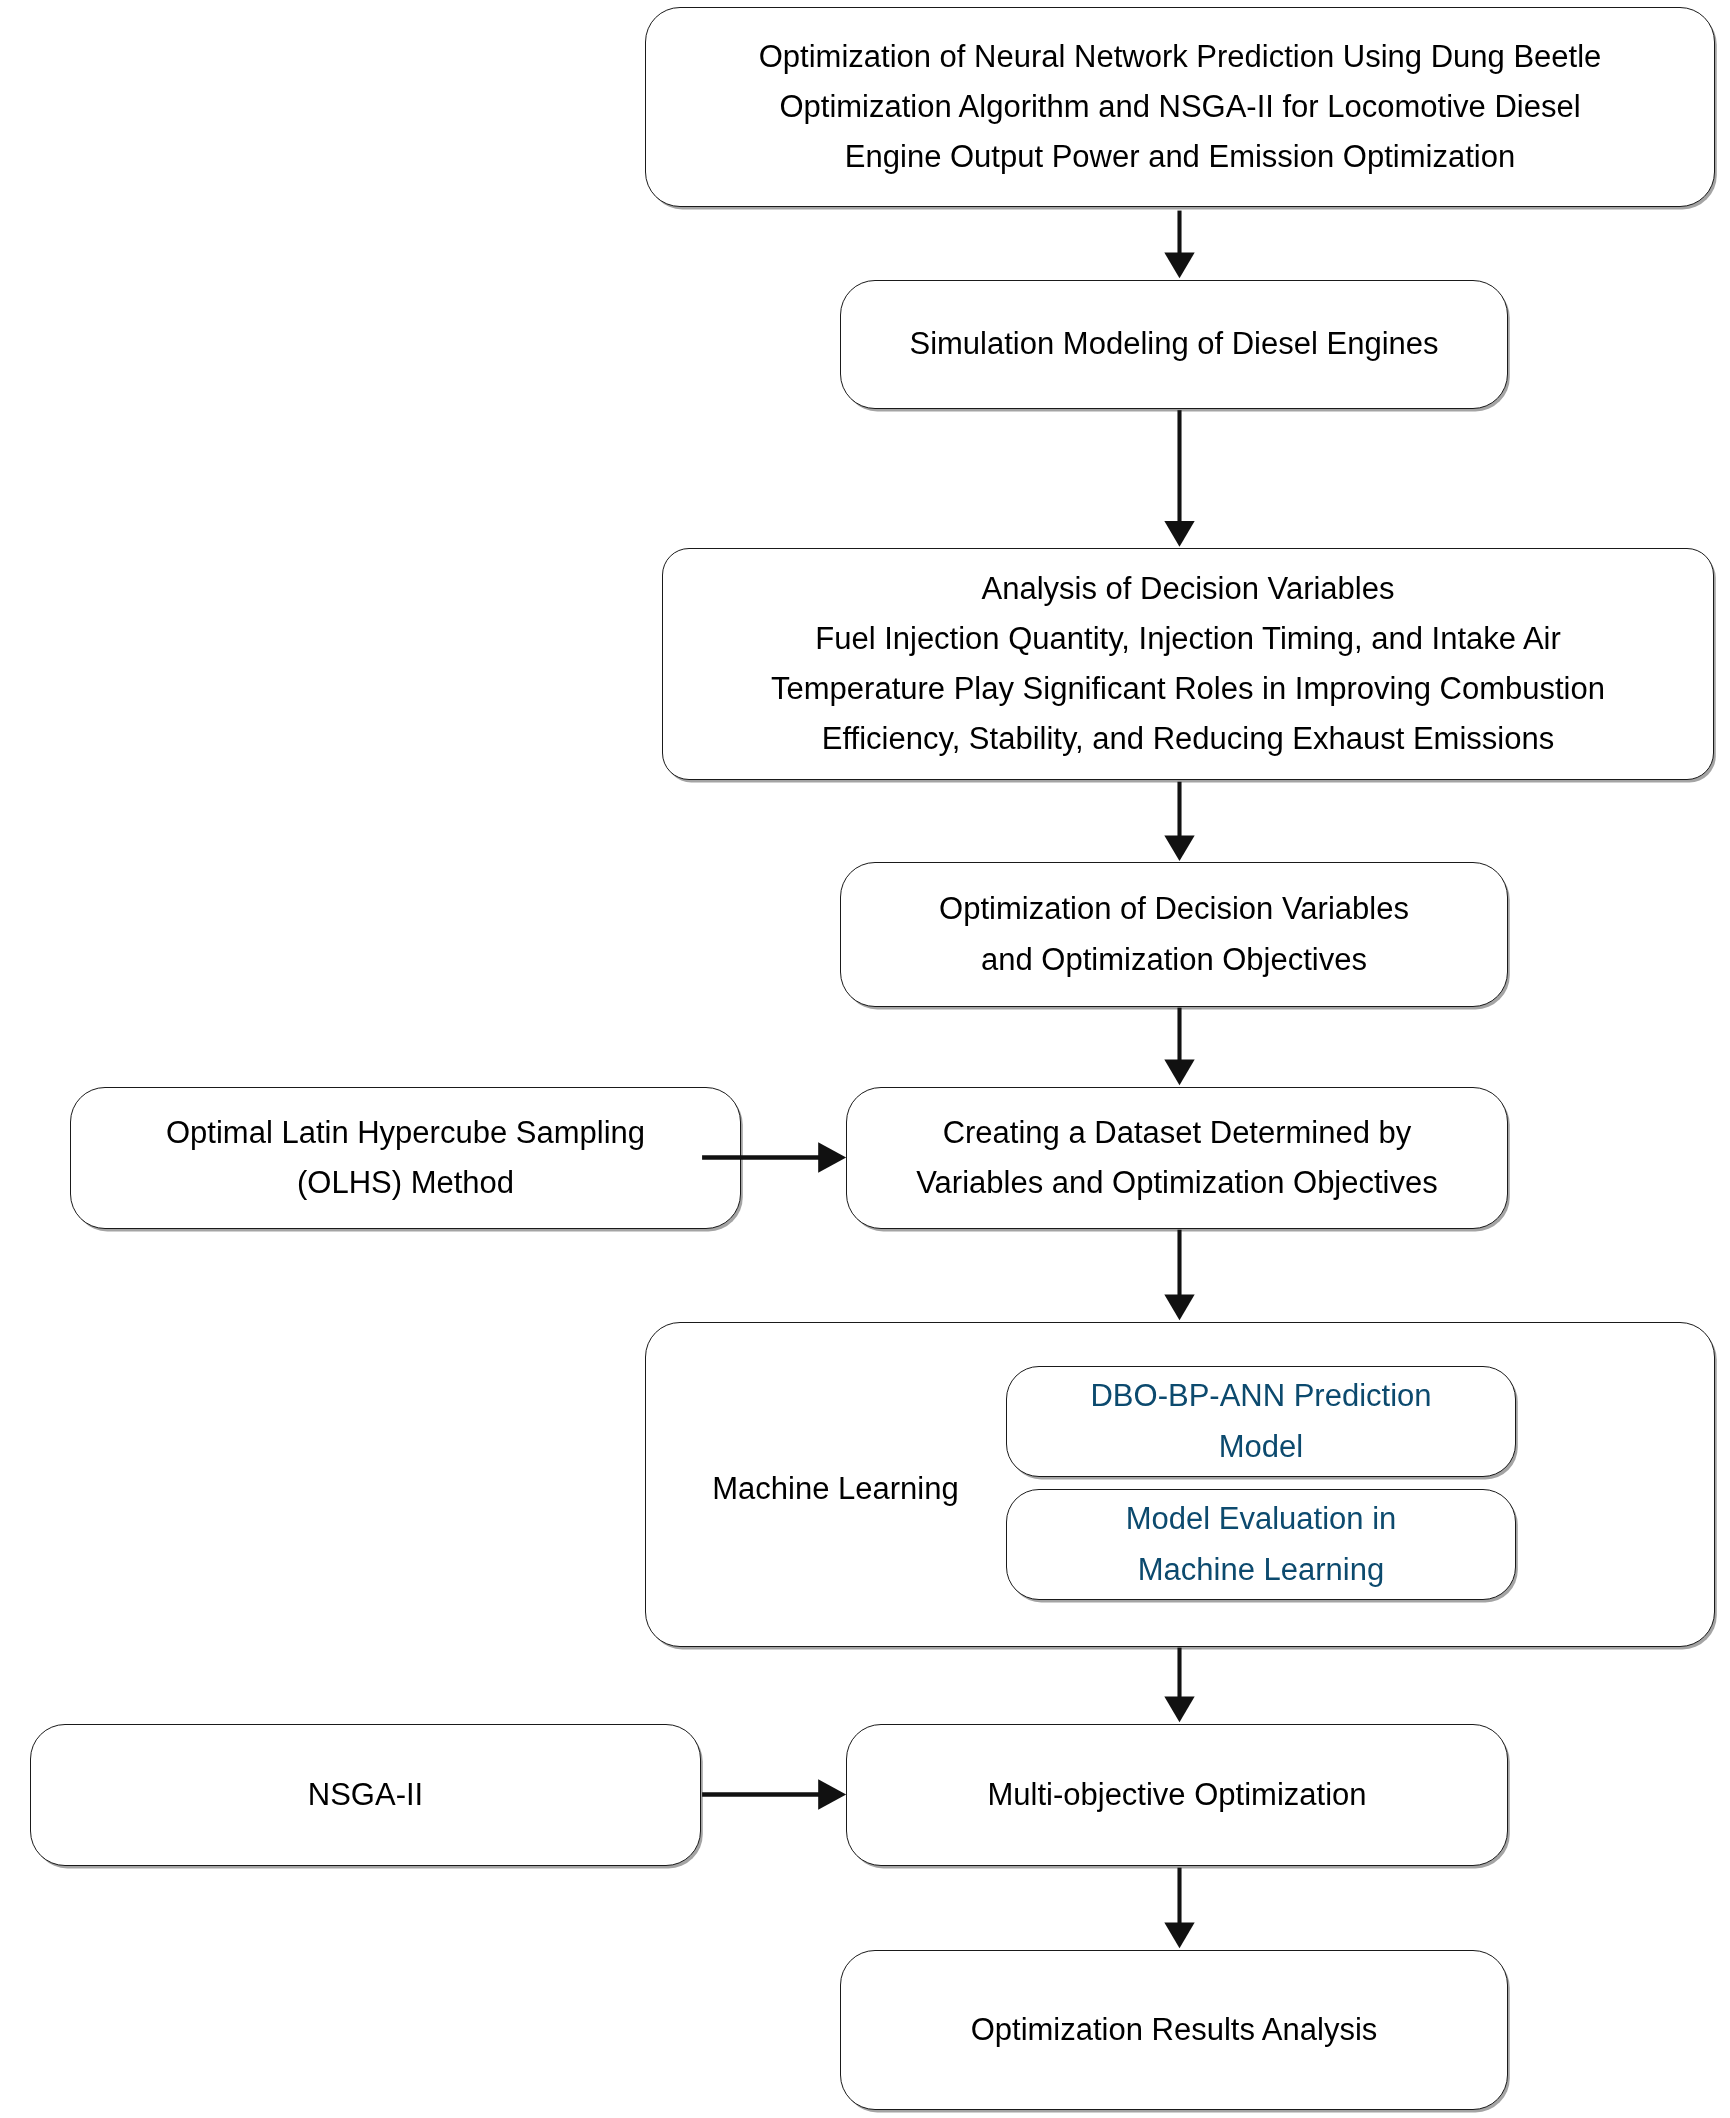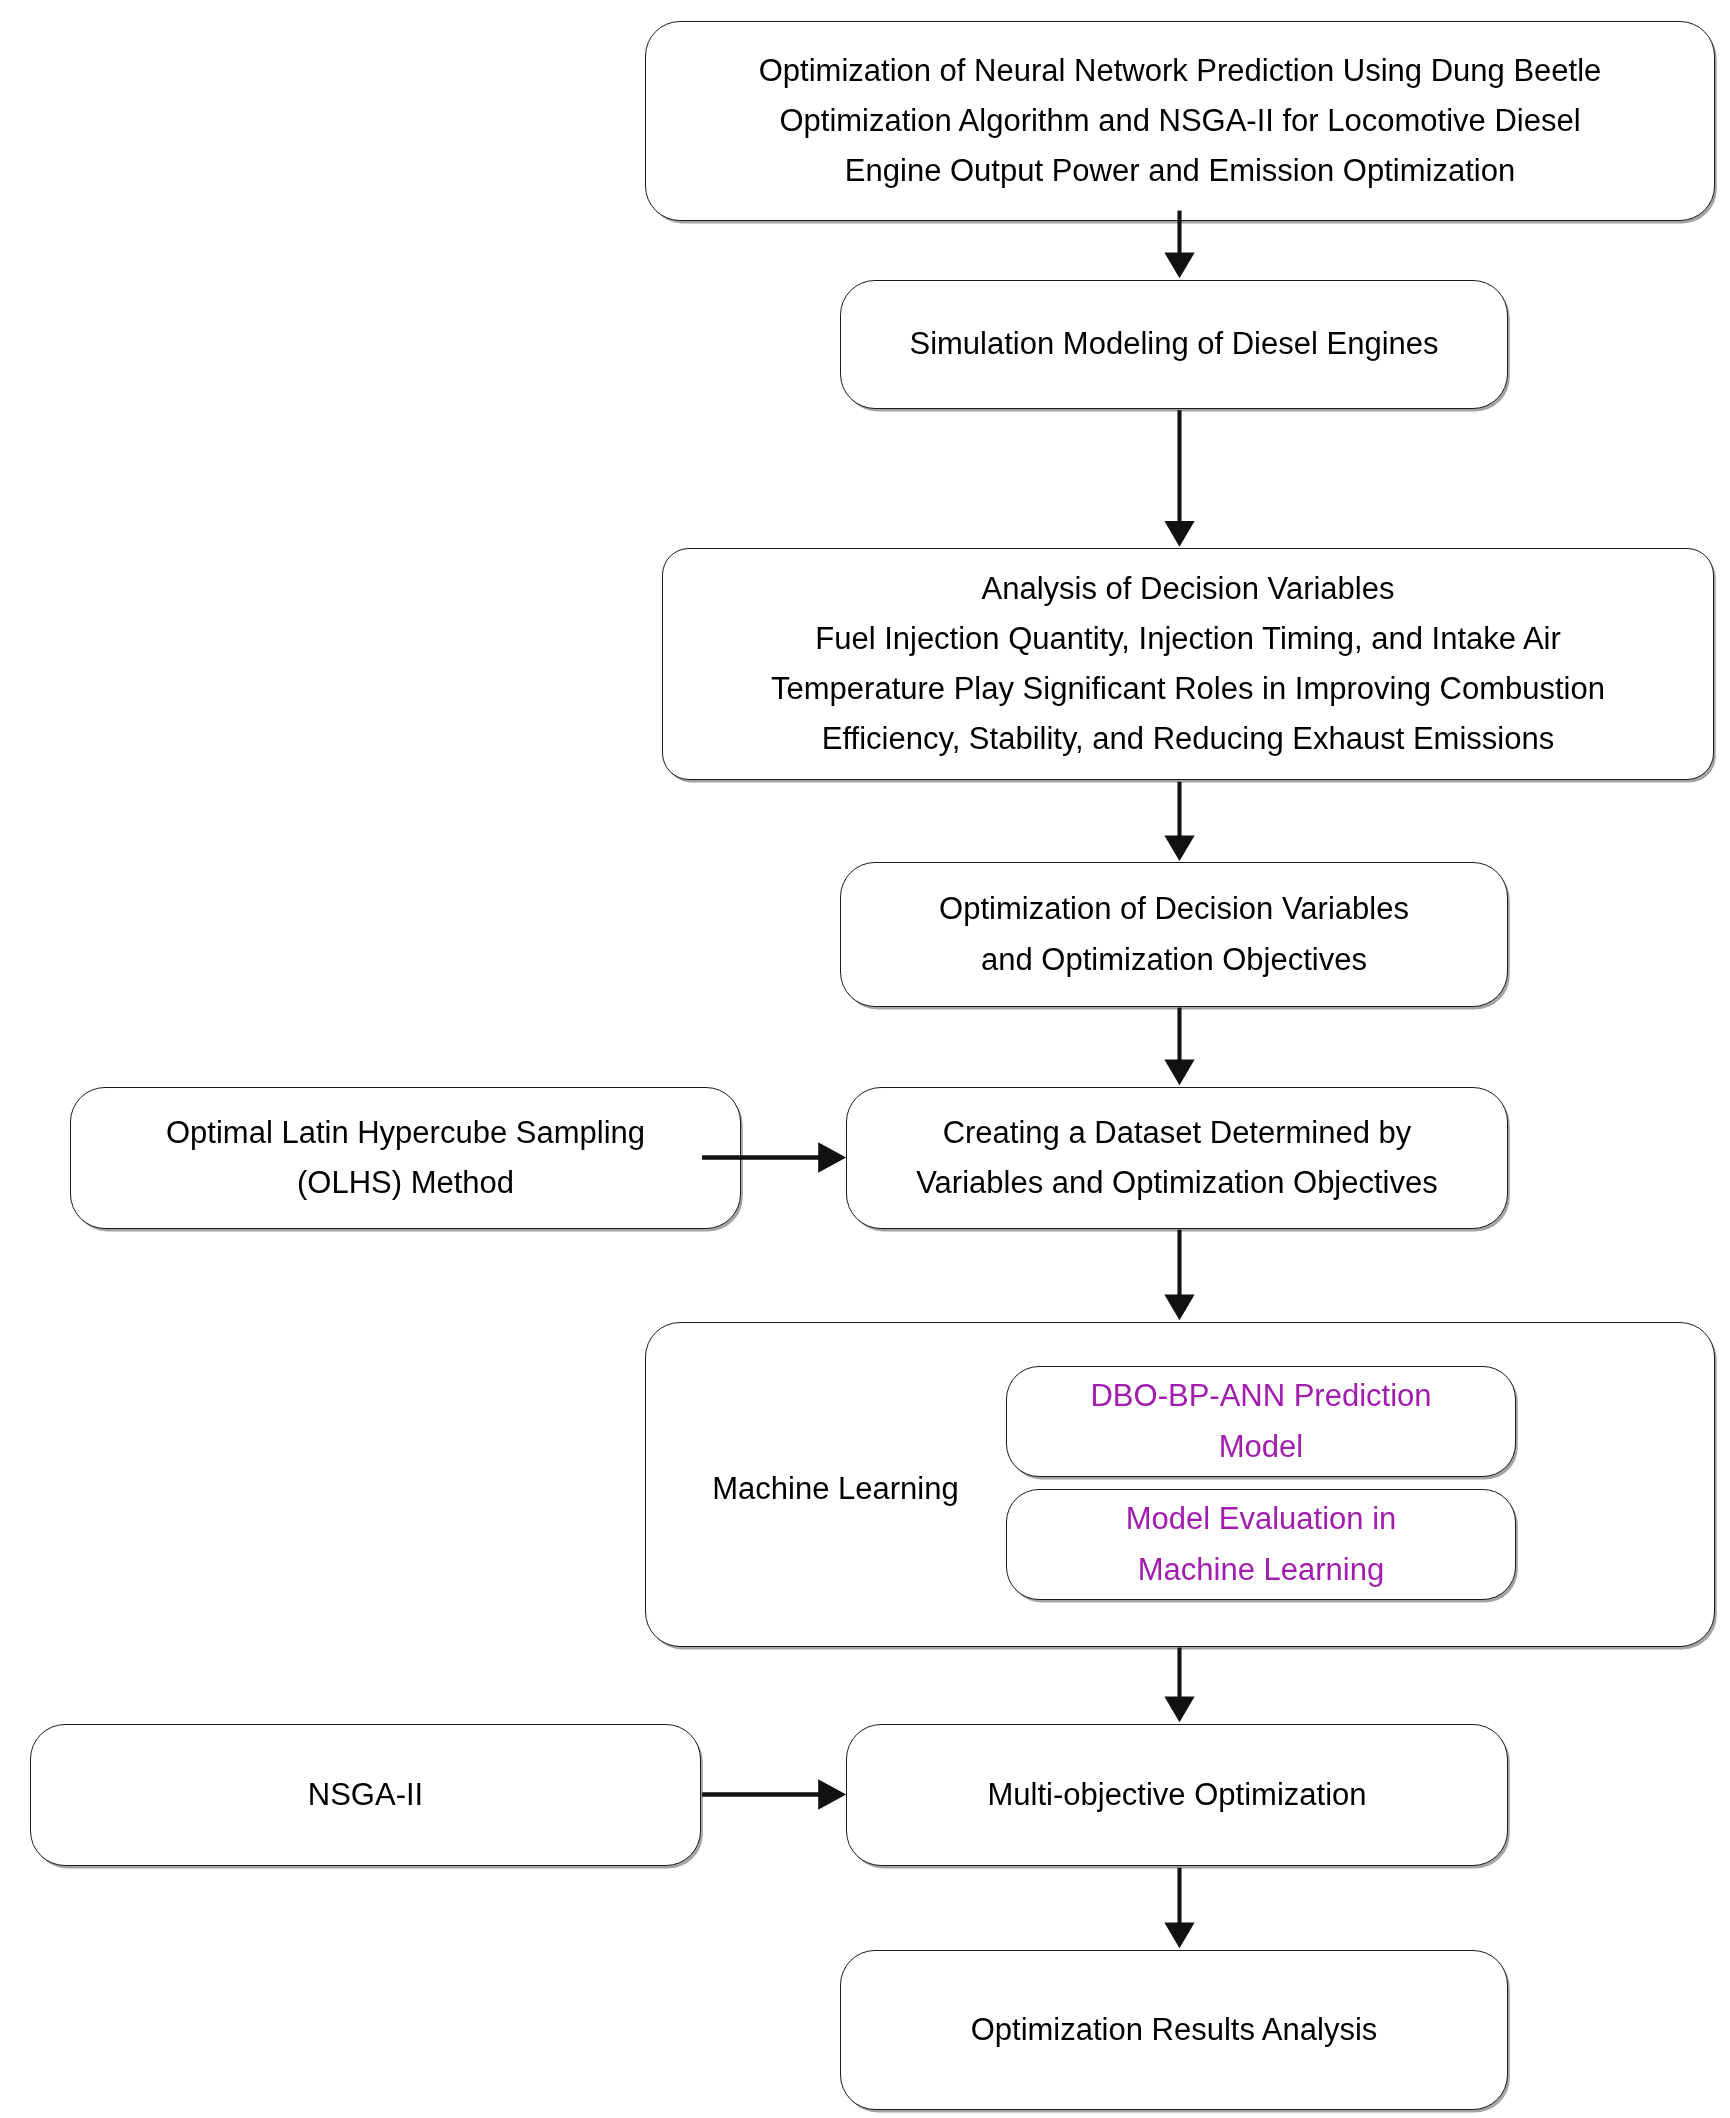--- a/index.html
+++ b/index.html
@@ -59,21 +59,21 @@
   .subnode {
     position: absolute;
     box-sizing: border-box;
     border: 1.8px solid #1a1a1a;
     border-radius: 33px;
     background: #ffffff;
     display: flex;
     align-items: center;
     justify-content: center;
     text-align: center;
-    color: #a21caf;
+    color: #0c4a6e;
     font-size: 31px;
     line-height: 1.62;
     padding: 2.4px 14px;
     box-shadow: 2.4px 3px 0 -0.6px rgba(90,90,90,0.55);
   }
   .subnode .label {
     display: block;
     width: 100%;
     white-space: pre-line;
   }
@@ -83,21 +83,21 @@
   .edge svg {
     display: block;
     overflow: visible;
   }
 </style>
 </head>
 <body>
 
 <div id="canvas">
 
-  <div class="node" style="left:645px; top:21px; width:1070px; height:200px;">
+  <div class="node" style="left:645px; top:7px; width:1070px; height:200px;">
     <span class="label">Optimization of Neural Network Prediction Using Dung Beetle
 Optimization Algorithm and NSGA-II for Locomotive Diesel
 Engine Output Power and Emission Optimization</span>
   </div>
 
   <div class="edge" style="left:1162px; top:210px; width:35px; height:70px;">
     <svg width="35" height="70" viewBox="0 0 60 118">
       <line x1="30" y1="0" x2="30" y2="78" stroke="#111111" stroke-width="7"></line>
       <polygon points="4,72 56,72 30,116" fill="#111111"></polygon>
     </svg>

